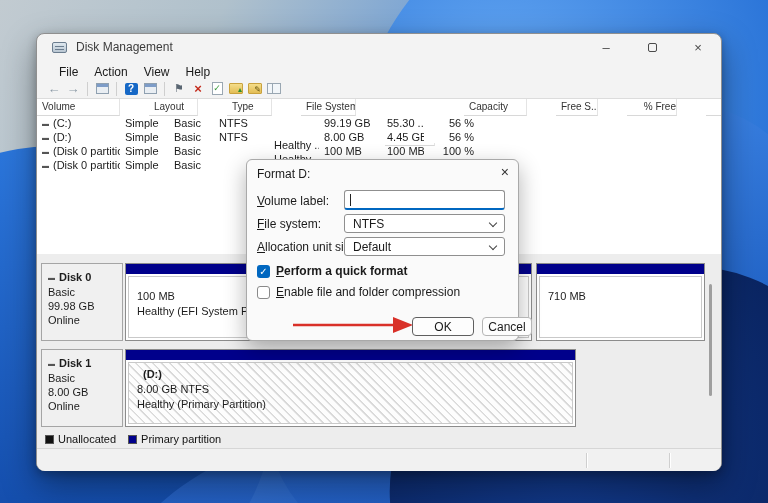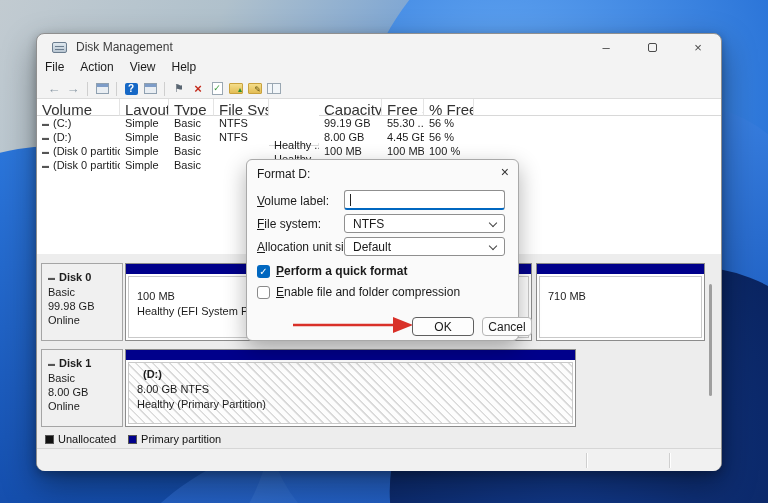--- a/index.html
+++ b/index.html
@@ -27,47 +27,47 @@
 
   .titlebar { position:absolute; left:0; top:0; right:0; height:26px; display:flex; align-items:center; }
   .app-ico { width:15px; height:11px; margin-left:15px; border:1px solid #6b7d8f; border-radius:2px;
              background:linear-gradient(#dfe8ef,#b9c6d2); position:relative; }
   .app-ico::after { content:""; position:absolute; left:2px; right:2px; top:3px; height:1px; background:#6b7d8f; box-shadow:0 3px 0 #6b7d8f; }
   .title { font-size:12px; color:#3c3c3c; margin-left:9px; }
   .caption { margin-left:auto; display:flex; height:100%; }
   .cap-btn { width:46px; height:100%; display:flex; align-items:center; justify-content:center; color:#4a4a4a; font-size:13px; }
   .max-box { width:9px; height:9px; border:1px solid #4a4a4a; border-radius:2px; }
 
-  .menubar { position:absolute; left:0; top:26px; right:0; height:19px; display:flex; align-items:flex-start; padding-left:0; }
+  .menubar { position:absolute; left:0; top:26px; right:0; height:19px; display:flex; align-items:flex-end; padding-left:14px; }
   .menu-item { font-size:12px; color:#1a1a1a; padding:0 8px; }
 
   .toolbar { position:absolute; left:0; top:45px; right:0; height:19px; display:flex; align-items:center; padding-left:9px; gap:3px; }
   .tsep { width:1px; height:14px; background:#cfcfcf; margin:0 3px; }
   .tico { width:16px; height:15px; display:flex; align-items:center; justify-content:center; font-size:12px; line-height:1; }
   .tico.nav { color:#8c9aa6; font-weight:bold; font-size:13px; }
   .winico { width:13px; height:11px; border:1px solid #8fa0b0; background:#e9eef3; position:relative; }
   .winico::before { content:""; position:absolute; left:0; right:0; top:0; height:3px; background:#7d9cc8; }
   .helpico { width:13px; height:12px; background:#1668c6; color:#fff; font-size:10px; font-weight:bold;
              display:flex; align-items:center; justify-content:center; border-radius:2px; }
   .pointer-ico { color:#5a6672; font-size:11px; }
   .del-ico { color:#c42b1c; font-weight:bold; font-size:13px; }
   .doc-ico { width:11px; height:13px; border:1px solid #9aa7b2; background:#fff; color:#3a9b3a; font-size:9px; display:flex; align-items:center; justify-content:center; }
   .folder-ico { width:14px; height:11px; background:linear-gradient(#f4dd8a,#e3bd55); border:1px solid #c9a23e; border-radius:1px; position:relative; }
   .folder-ico .mark { position:absolute; right:0; bottom:-1px; font-size:8px; line-height:8px; }
   .list-ico { width:14px; height:11px; border:1px solid #9aa7b2; background:#f2f6f9; position:relative; }
   .list-ico::before { content:""; position:absolute; left:4px; top:0; bottom:0; width:1px; background:#9aa7b2; }
 
   
   .table-pane { position:absolute; left:0; top:64px; width:100%; height:156px; background:#fff; border-top:1px solid #dcdcdc; }
-  .thead { display:flex; height:17px; font-size:15px; color:#333; }
+  .thead { display:flex; height:17px; font-size:10px; color:#333;gap:29px; }
   .th { border-right:1px solid #e4e4e4; border-bottom:1px solid #d8d8d8; padding:2px 0 0 5px; overflow:hidden; white-space:nowrap; }
   .th.fill { flex:1; border-right:none; }
   .trow { display:flex; height:14px; font-size:11px; color:#1c1c1c; align-items:center; }
   .td { padding-left:5px; overflow:hidden; white-space:nowrap; }
-  .c0{width:83px;} .c1{width:49px;} .c2{width:45px;} .c3{width:55px;} .c4{width:50px;margin-top:44px;} .c5{width:63px;} .c6{width:42px;} .c7{width:50px;}
+  .c0{width:83px;} .c1{width:49px;} .c2{width:45px;} .c3{width:55px;} .c4{width:50px;margin-top:44px;} .c5{width:63px;} .c6{width:42px;} .c7{width:50px;text-align:right;}
   .vol-ico { color:#555; font-size:7px; margin-right:4px; vertical-align:1px; }
 
   
   .disk-pane { position:absolute; left:0; top:220px; width:100%; height:176px; background:#ededed; }
   .disk-block { position:absolute; height:78px; }
   .disk-label { position:absolute; left:4px; top:0; width:82px; height:78px; background:#f0f0f0;
                 border:1px solid #a5a5a5; font-size:11px; color:#1c1c1c; padding:6px 0 0 6px; line-height:14px; }
   .disk-label b { font-size:11px; }
   .cell { position:absolute; top:0; height:78px; border:1px solid #8c8c8c; background:#fff; }
   .cell .bar { position:absolute; left:0; right:0; top:0; height:10px; background:#00008b; }

